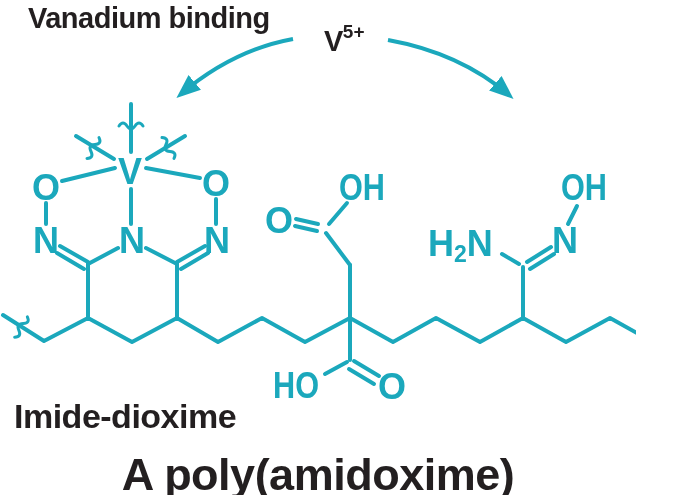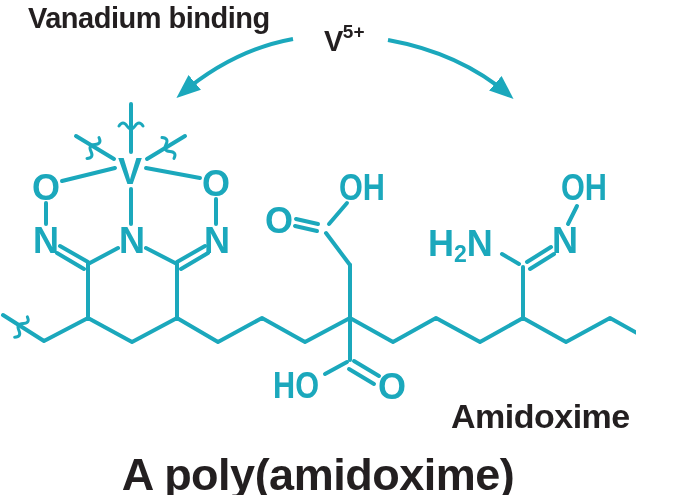--- a/index.html
+++ b/index.html
@@ -33,21 +33,21 @@
   .arrow{stroke:#1BA8BC;stroke-width:4;fill:none;}
   .atom{fill:#1BA8BC;font-family:"Liberation Sans","DejaVu Sans",sans-serif;font-weight:bold;font-size:36px;}
 </style>
 </head>
 <body>
 
 <div class="figure">
 
   <div class="blk hdr hdr-left">Vanadium binding</div>
   <div class="blk v-ion"><span>V</span><sup>5+</sup></div>
-  <div class="blk ftr ftr-right">Amidoxime</div>
+  <div class="blk ftr ftr-left">Imide-dioxime</div>
   <div class="blk caption">A poly(amidoxime)</div>
 
   <svg width="700" height="495" viewBox="0 0 700 495">
     <defs>
       <marker id="ah" viewBox="0 0 10 10" refX="7.5" refY="5" markerWidth="6" markerHeight="6" orient="auto">
           <path d="M0,1 L10,5 L0,9 z" fill="#1BA8BC"></path>
         </marker>
       <path id="sq" d="M -12 0 Q -8 -6 -4 0 Q 0 6 4 0 Q 8 -6 12 0"></path>
     </defs>
 

